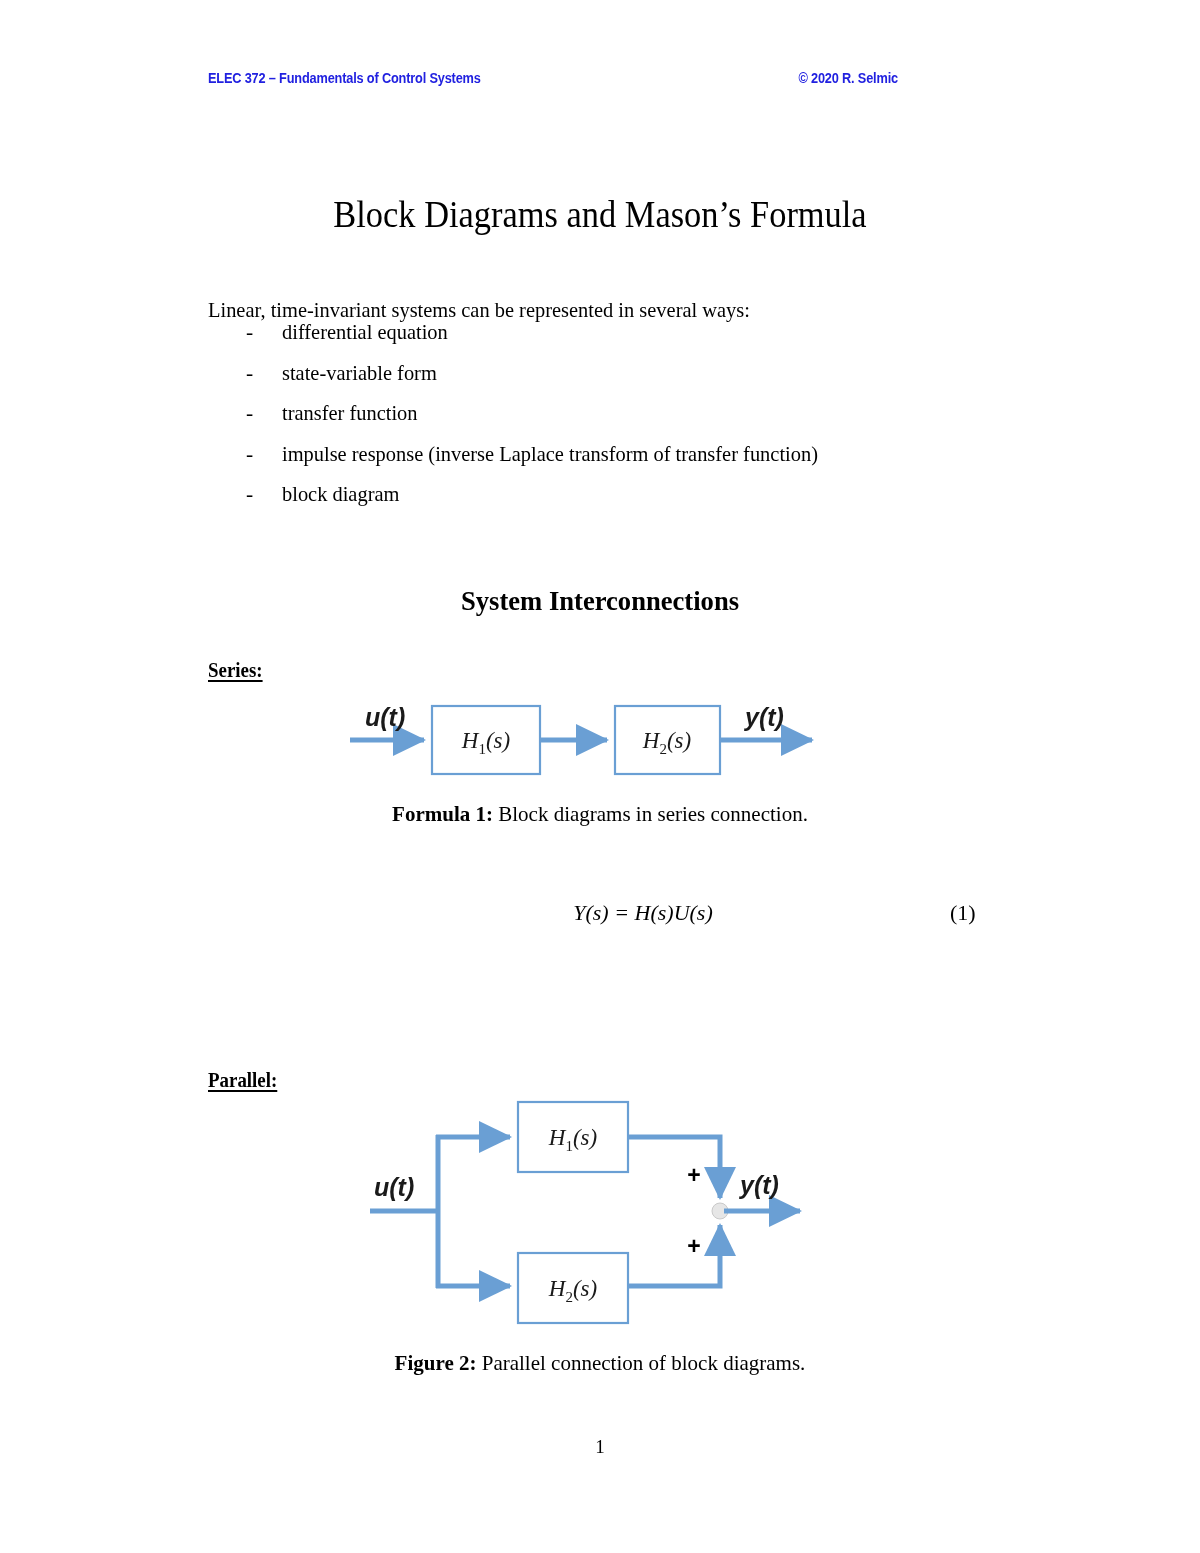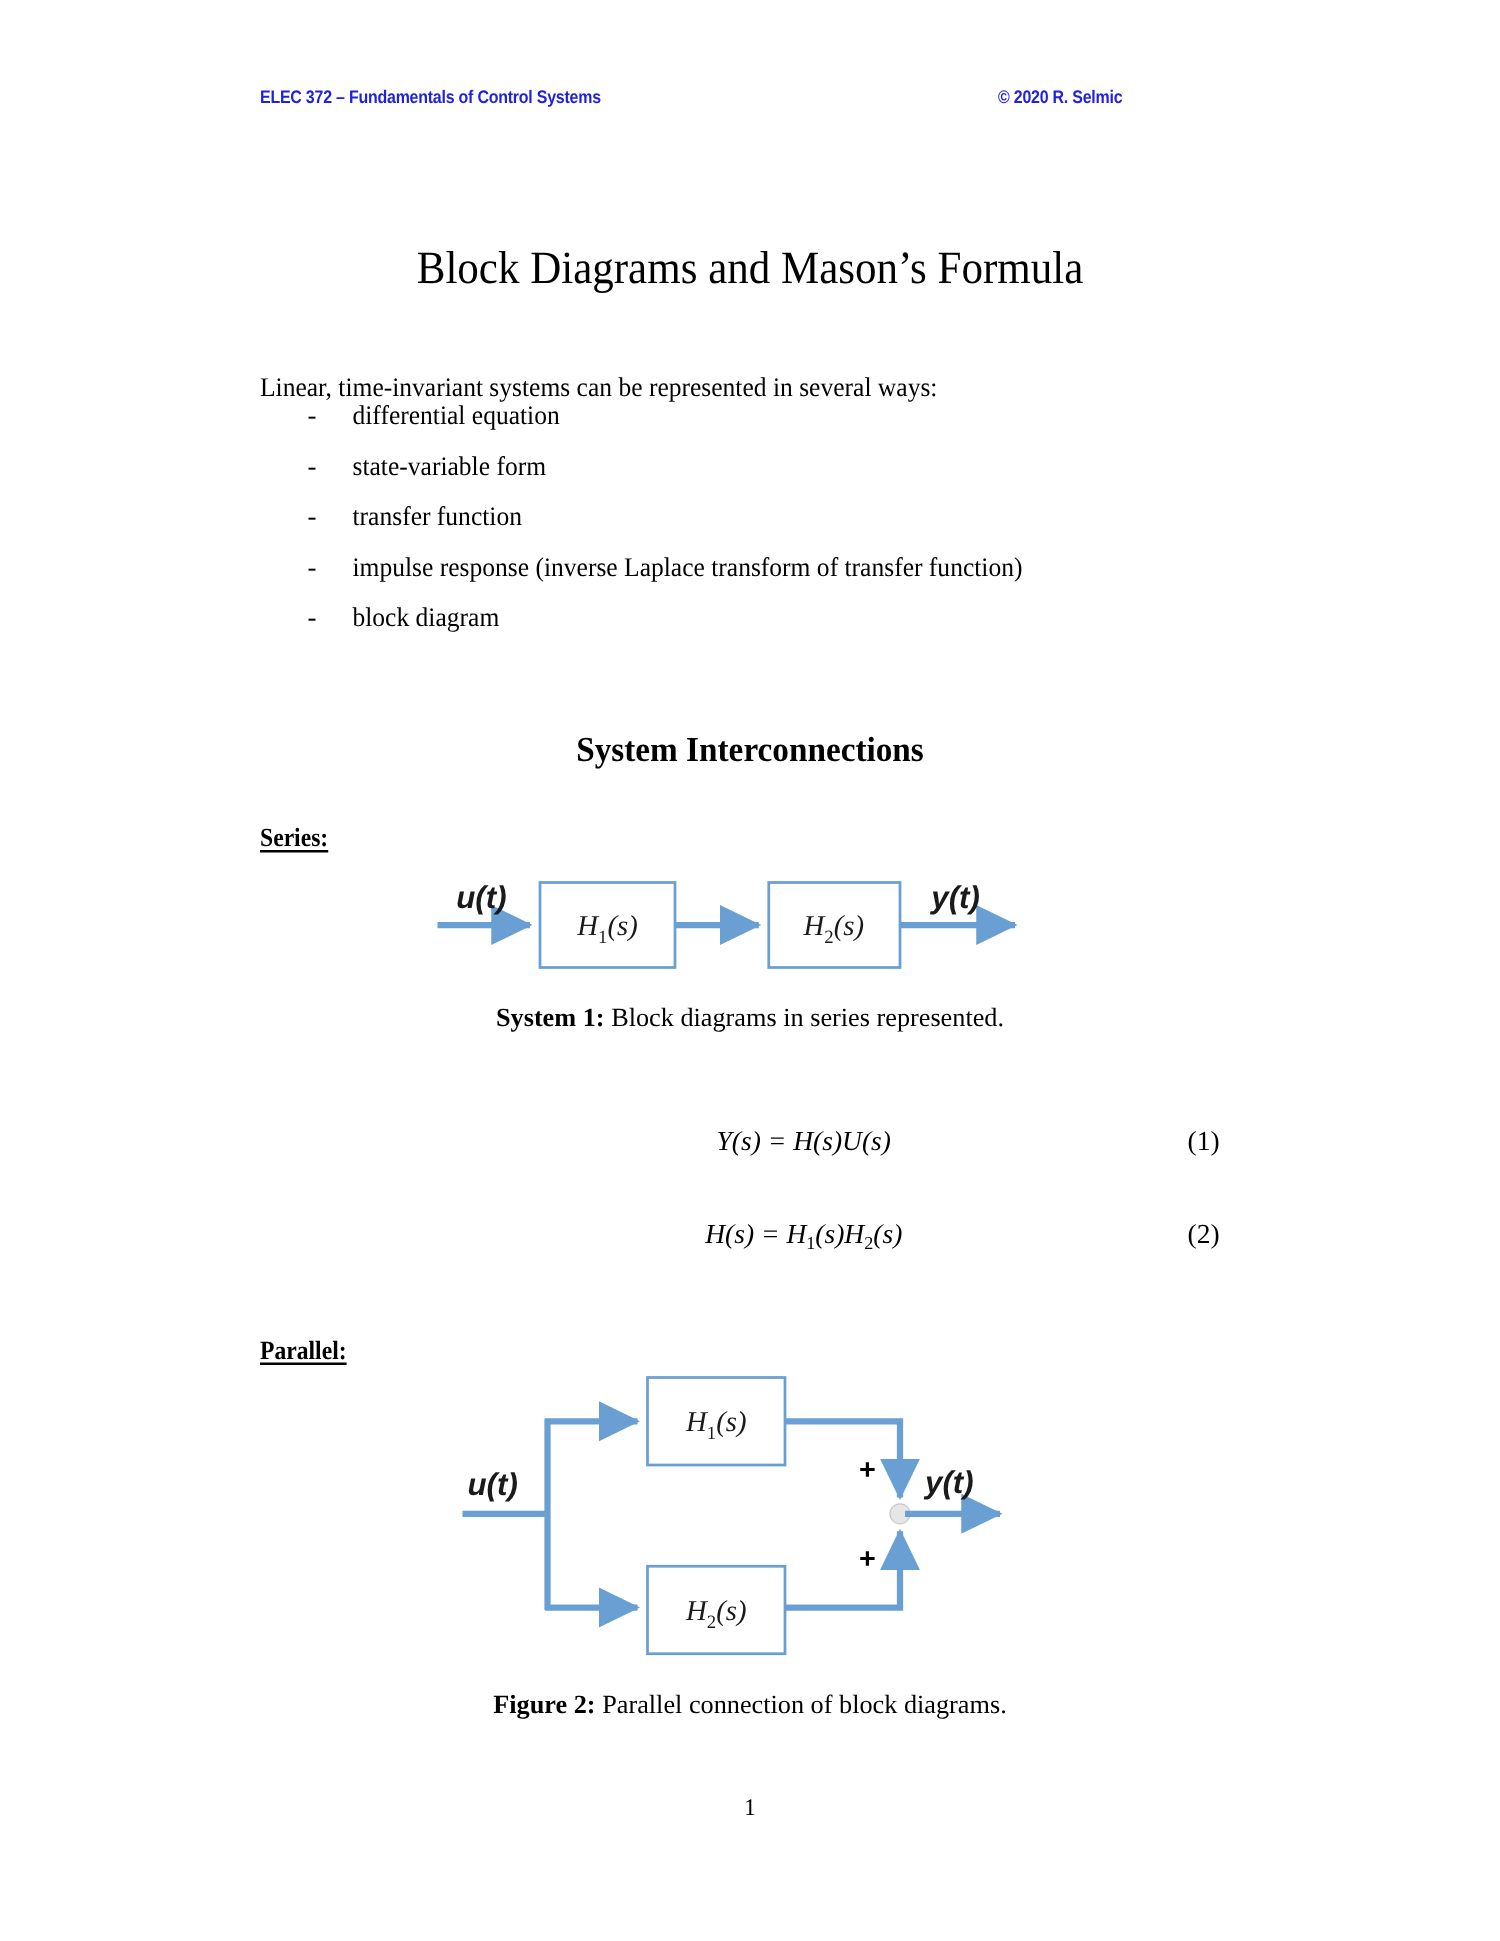--- a/index.html
+++ b/index.html
@@ -267,38 +267,32 @@
     </text>
 
     <line x1="720" y1="52" x2="812" y2="52" stroke="#6A9FD4" stroke-width="5" marker-end="url(#arrowBlue)"></line>
 
     <text class="sig-label" x="365" y="38">u(t)</text>
     <text class="sig-label" x="745" y="38">y(t)</text>
   </svg>
 </div>
 
 <div class="fig-caption cap-fig1">
-  <span class="cap-label">System 1:</span>
-  <span class="cap-text">Block diagrams in series represented.</span>
+  <span class="cap-label">Formula 1:</span>
+  <span class="cap-text">Block diagrams in series connection.</span>
 </div>
 
 <div class="equations">
   <div class="equation-row">
     <div class="eq-body">
       <span class="upr">Y(s)</span><span> = </span><span class="upr">H(s)U(s)</span>
     </div>
     <div class="eq-num">(1)</div>
   </div>
 
-  <div class="equation-row" style="margin-top:12px;">
-    <div class="eq-body">
-      <span class="upr">H(s)</span><span> = </span><span class="upr">H</span><sub>1</sub><span class="upr">(s)</span><span class="upr">H</span><sub>2</sub><span class="upr">(s)</span>
-    </div>
-    <div class="eq-num">(2)</div>
-  </div>
 </div>
 
 <div class="subsection sub-parallel">Parallel:</div>
 
 <div class="figure fig2">
   <svg width="1200" height="250" viewBox="0 0 1200 250" xmlns="http://www.w3.org/2000/svg">
     <defs>
       <marker id="arrowBlue2" markerWidth="7" markerHeight="7" refX="6.2" refY="3.5" orient="auto" markerUnits="strokeWidth">
         <path d="M0,0.3 L6.6,3.5 L0,6.7 z" fill="#6A9FD4"></path>
       </marker>

